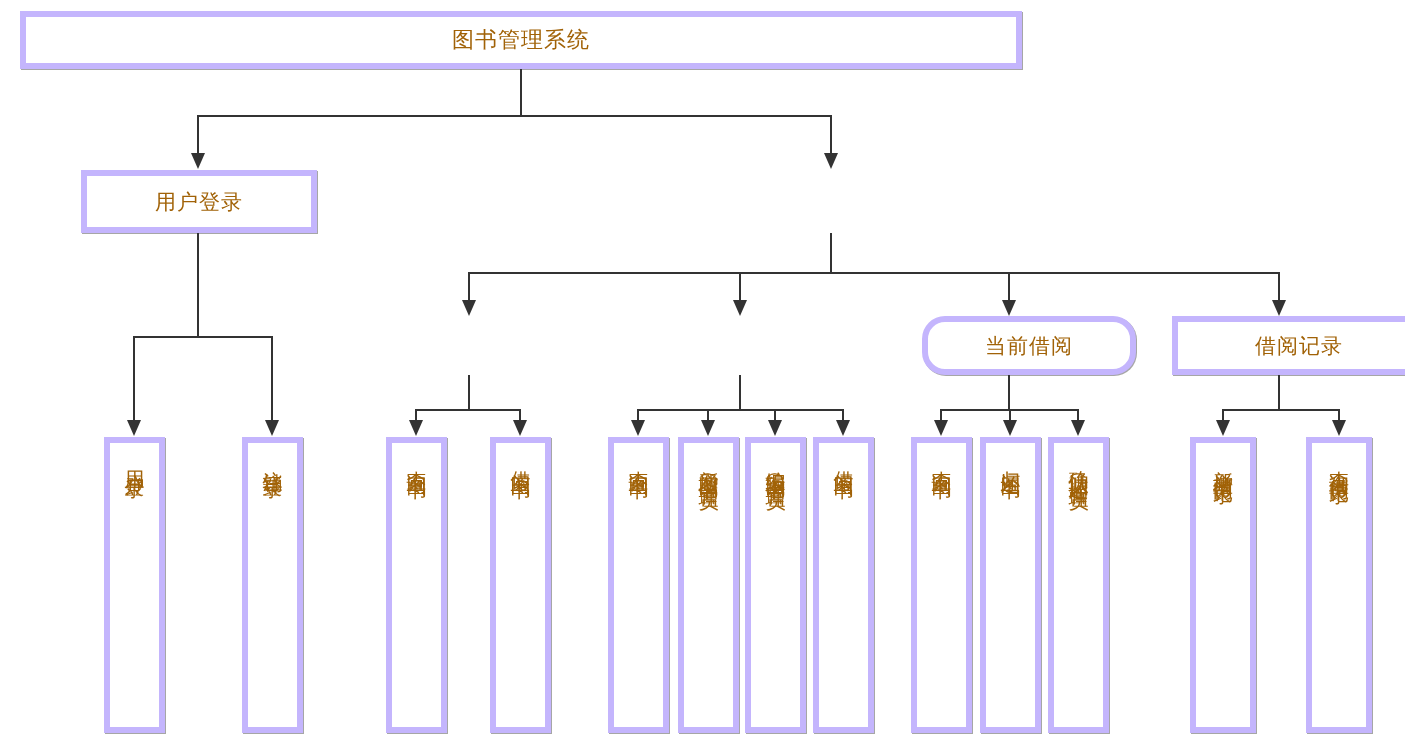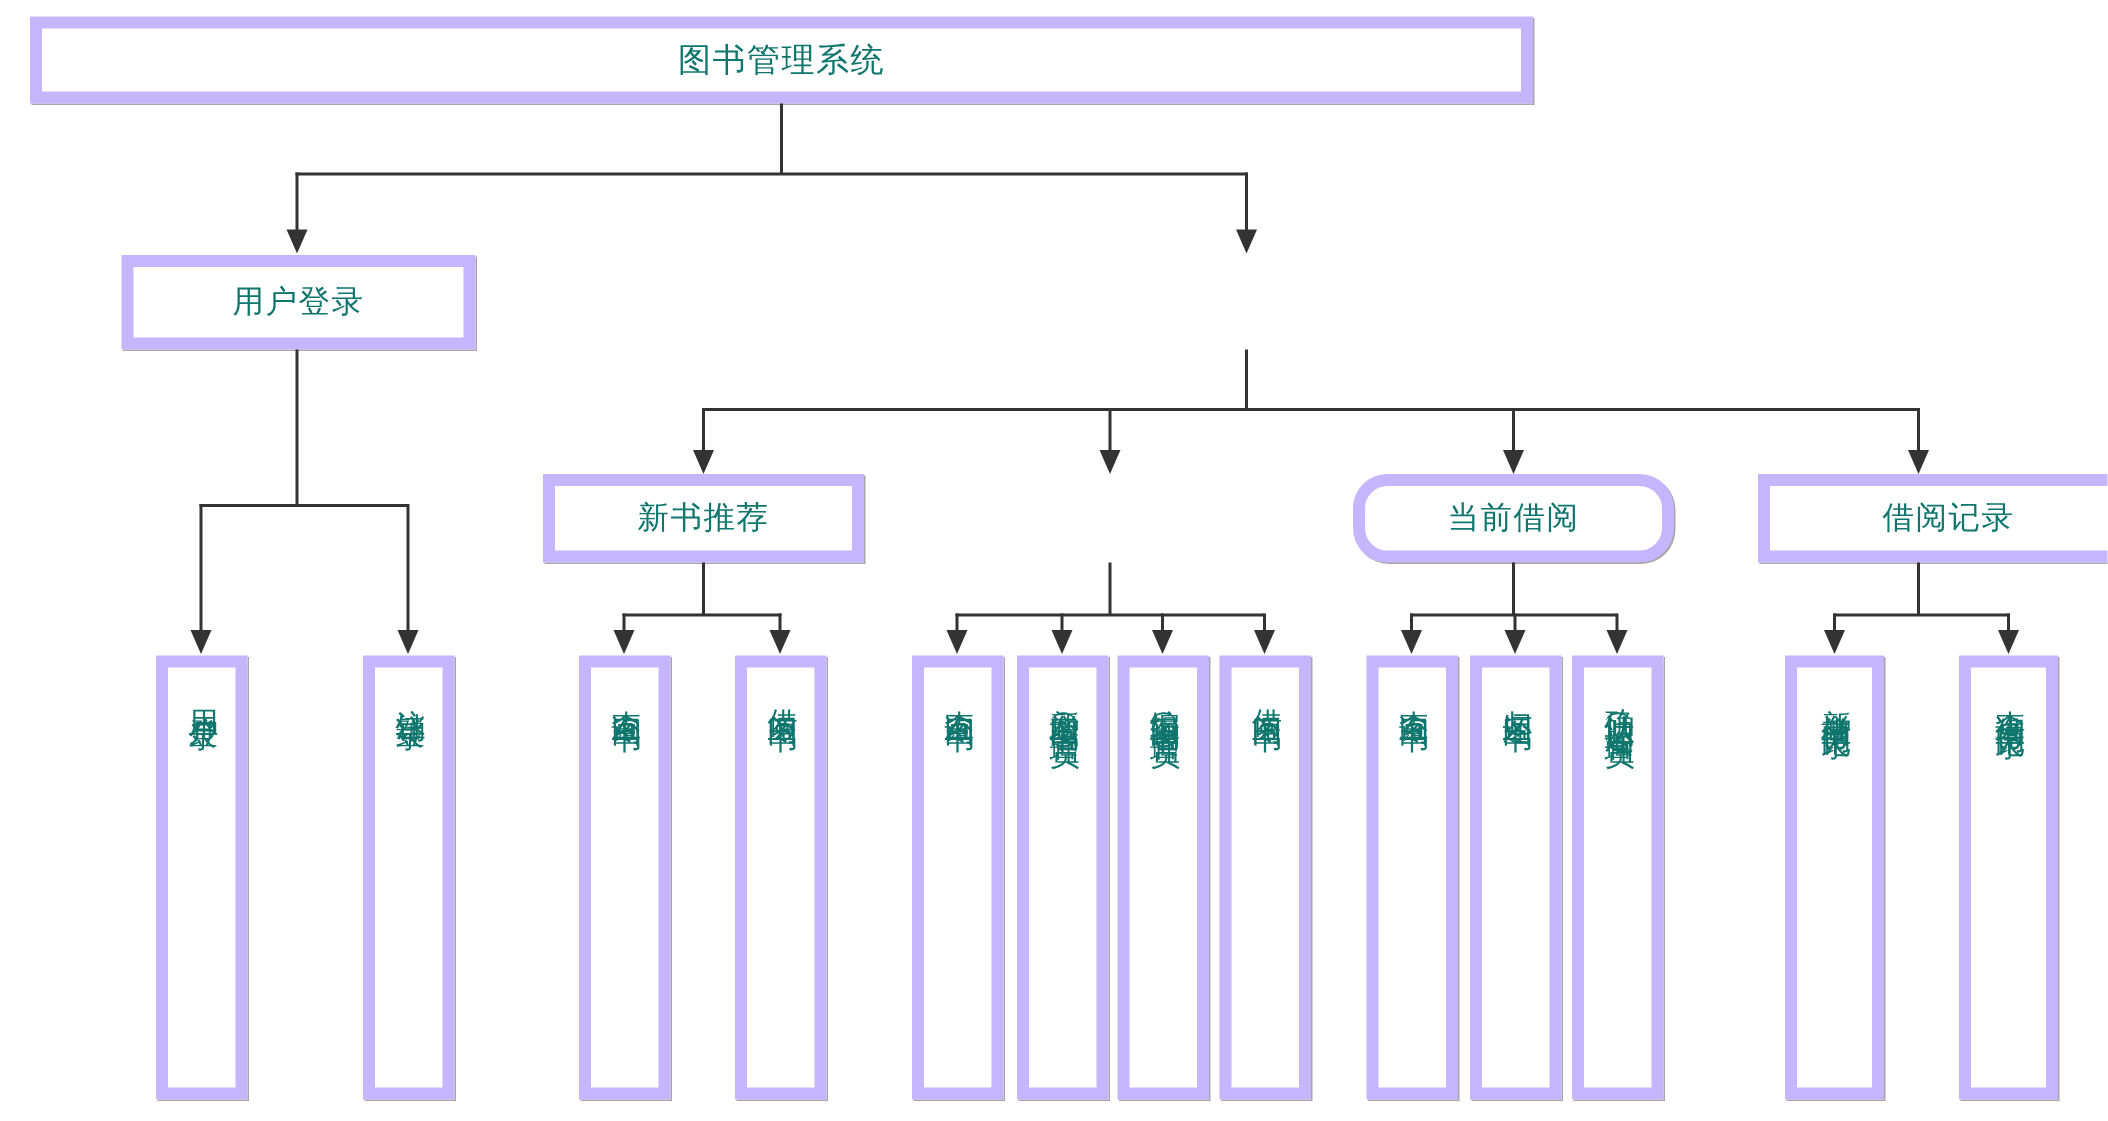--- a/index.html
+++ b/index.html
@@ -10,26 +10,26 @@
     font-family:"Liberation Sans","DejaVu Sans",sans-serif;
     overflow:hidden;
   }
   #canvas{position:relative;width:1405px;height:747px;}
 
   
   .node{
     position:absolute;
     box-sizing:border-box;
     background:#ffffff;
-    border:8px solid #c4b5fd;
+    border:6px solid #c4b5fd;
     box-shadow:1px 1px 0 rgba(0,0,0,.35);
     display:flex;
     align-items:center;
     justify-content:center;
-    color:#0f766e;
+    color:#a16207;
   }
   .node.h{               
     font-size:21px;
     letter-spacing:1px;
     line-height:1.2;
   }
   .node.root{font-size:22px;}
   .node.v{               
     font-size:20px;
     align-items:flex-start;
@@ -99,24 +99,21 @@
   <div class="ln h" style="left:468px;top:272px;width:812px;"></div>
   <div class="ln v" style="left:468px;top:272px;height:30px;"></div>
   <div class="arw" style="left:462px;top:300px;"></div>
   <div class="ln v" style="left:739px;top:272px;height:30px;"></div>
   <div class="arw" style="left:733px;top:300px;"></div>
   <div class="ln v" style="left:1008px;top:272px;height:30px;"></div>
   <div class="arw" style="left:1002px;top:300px;"></div>
   <div class="ln v" style="left:1278px;top:272px;height:30px;"></div>
   <div class="arw" style="left:1272px;top:300px;"></div>
 
-  <div class="node h" style="left:362px;top:316px;width:214px;height:59px;">
-    <span>新书推荐</span>
-  </div>
-  <div class="node h" style="left:902px;top:316px;width:214px;height:59px;border-radius:23px;">
+  <div class="node h" style="left:922px;top:316px;width:214px;height:59px;border-radius:23px;">
     <span>当前借阅</span>
   </div>
   <div class="node h" style="left:1172px;top:316px;width:254px;height:59px;">
     <span>借阅记录</span>
   </div>
 
   <div class="ln v" style="left:468px;top:375px;height:35px;"></div>
   <div class="ln h" style="left:415px;top:409px;width:106px;"></div>
   <div class="ln v" style="left:415px;top:409px;height:12px;"></div>
   <div class="arw" style="left:409px;top:420px;"></div>

